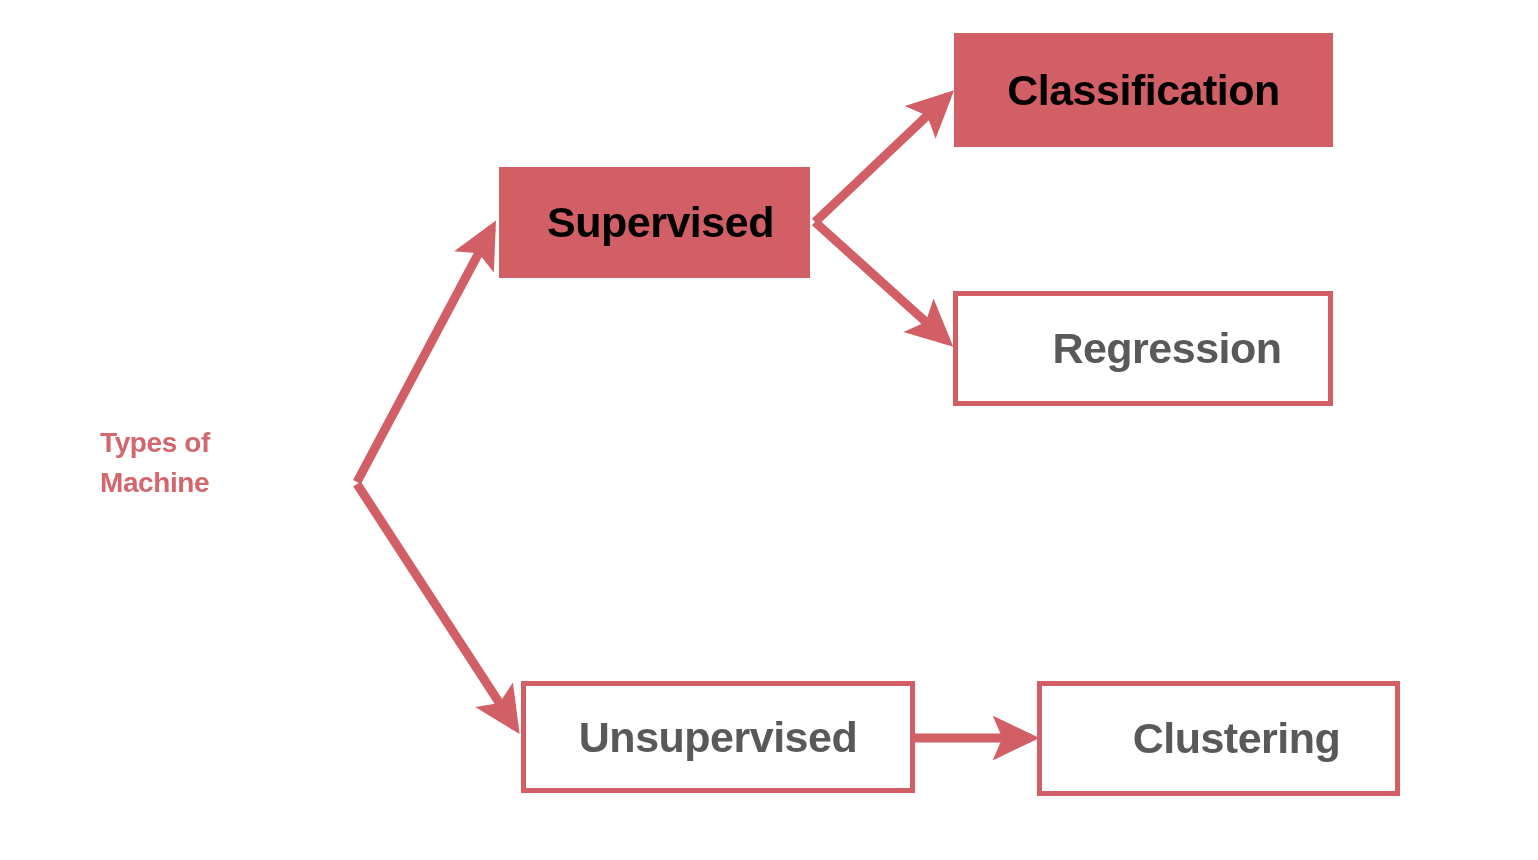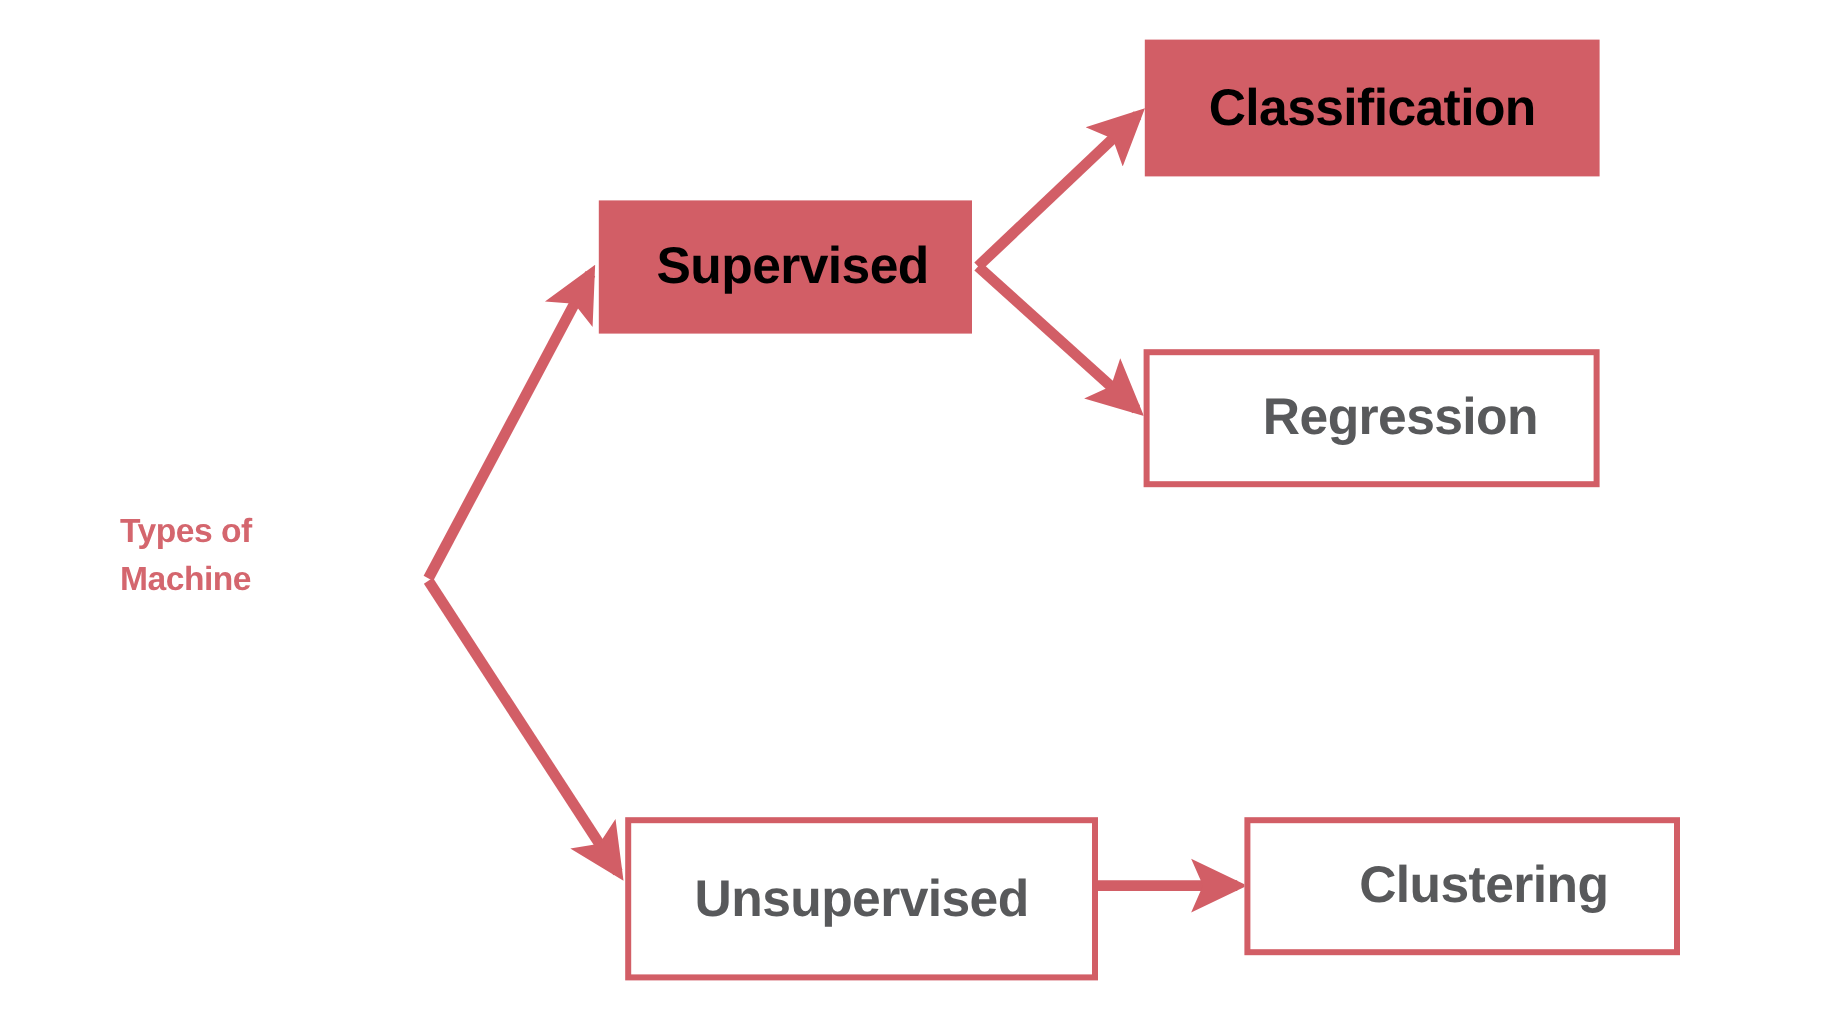--- a/index.html
+++ b/index.html
@@ -45,21 +45,21 @@
   .node.outlined {
     background: #ffffff;
     color: #58595b;
     border: 5px solid #d25e66;
   }
 
   
   #node-supervised   { left: 499px;  top: 167px; width: 311px; height: 111px; font-size: 43px; padding-left: 12px; }
   #node-classification { left: 954px; top: 33px;  width: 379px; height: 114px; font-size: 43px; }
   #node-regression   { left: 953px;  top: 291px; width: 380px; height: 115px; font-size: 43px; padding-left: 48px; }
-  #node-unsupervised { left: 521px;  top: 681px; width: 394px; height: 136px; font-size: 43px; }
+  #node-unsupervised { left: 521px;  top: 681px; width: 394px; height: 112px; font-size: 43px; }
   #node-clustering   { left: 1037px; top: 681px; width: 363px; height: 115px; font-size: 43px; padding-left: 36px; }
 
   #root-label {
     position: absolute;
     left: 100px;
     top: 395px;
     width: 250px;
     color: #d4666e;
     font-size: 28px;
     font-weight: bold;

